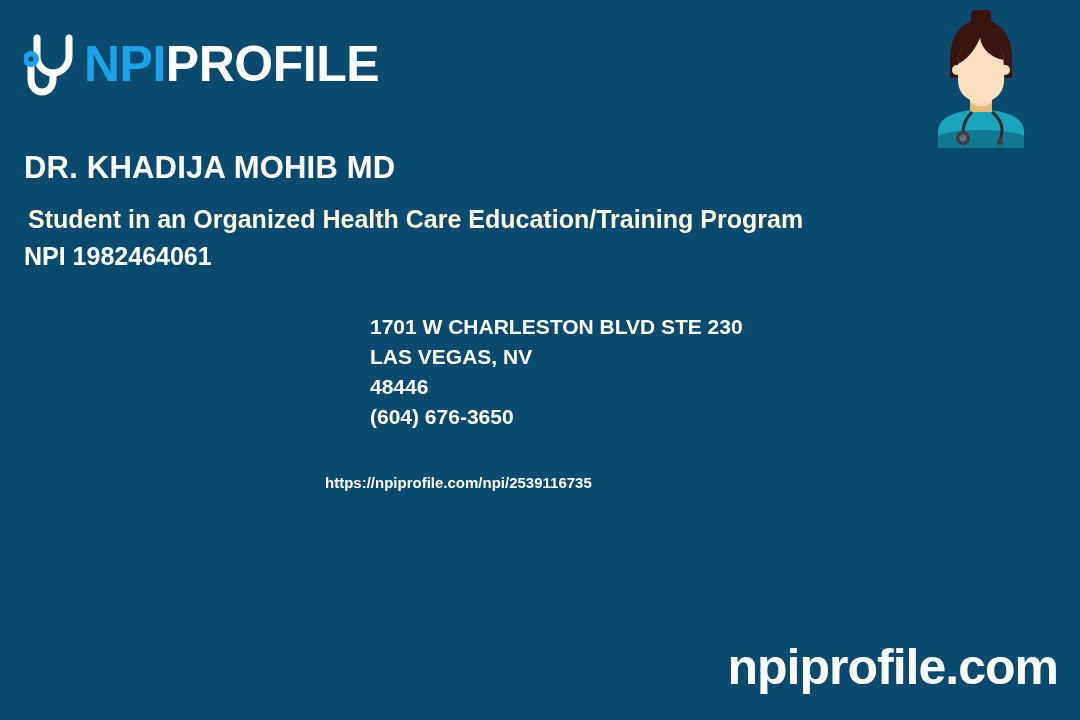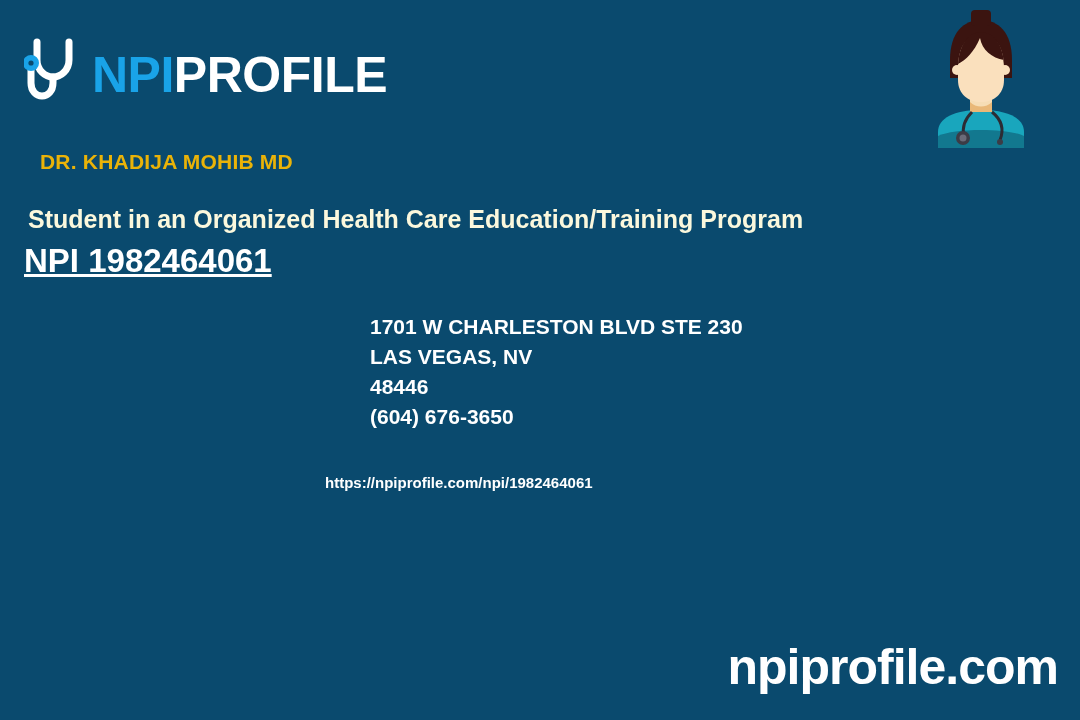--- a/index.html
+++ b/index.html
@@ -19,23 +19,22 @@
     height: 720px;
     background: #0a4a6e;
   }
 
   
   .logo {
     position: absolute;
     left: 24px;
     top: 28px;
     display: flex;
-    align-items: flex-end;
+    align-items: center;
     height: 72px;
-    gap: 8px;
   }
   .logo-mark {
     width: 58px;
     height: 64px;
     margin-right: 2px;
     display: block;
   }
   .logo-text {
     font-size: 50px;
     font-weight: bold;
@@ -51,46 +50,45 @@
     position: absolute;
     left: 936px;
     top: 8px;
     width: 90px;
     height: 140px;
   }
 
   
   .doctor-name {
     position: absolute;
-    left: 40px;
+    left: 24px;
     top: 150px;
-    font-size: 21px;
+    font-size: 31px;
     font-weight: bold;
-    color: #eab308;
+    color: #ffffff;
     letter-spacing: 0.2px;
     white-space: nowrap;
   }
   .taxonomy {
     position: absolute;
     left: 28px;
     top: 205px;
     font-size: 25px;
     font-weight: bold;
     color: #fbf8dd;
     white-space: nowrap;
   }
   .npi-number {
     position: absolute;
     left: 24px;
     top: 242px;
-    font-size: 33px;
+    font-size: 25px;
     font-weight: bold;
     color: #ffffff;
     white-space: nowrap;
-    text-decoration: underline;
   }
 
   
   .address {
     position: absolute;
     left: 325px;
     top: 312px;
     color: #ffffff;
     font-size: 21px;
     font-weight: bold;
@@ -168,17 +166,17 @@
   <div class="taxonomy">Student in an Organized Health Care Education/Training Program</div>
   <div class="npi-number">NPI 1982464061</div>
 
   <div class="address">
     <div>1701 W CHARLESTON BLVD STE 230</div>
     <div>LAS VEGAS, NV</div>
     <div>48446</div>
     <div>(604) 676-3650</div>
   </div>
 
-  <div class="profile-url">https://npiprofile.com/npi/1982464061</div>
+  <div class="profile-url">https://npiprofile.com/npi/2539116735</div>
 
   <div class="footer-brand">npiprofile.com</div>
 
 </div>
 
 </body></html>

